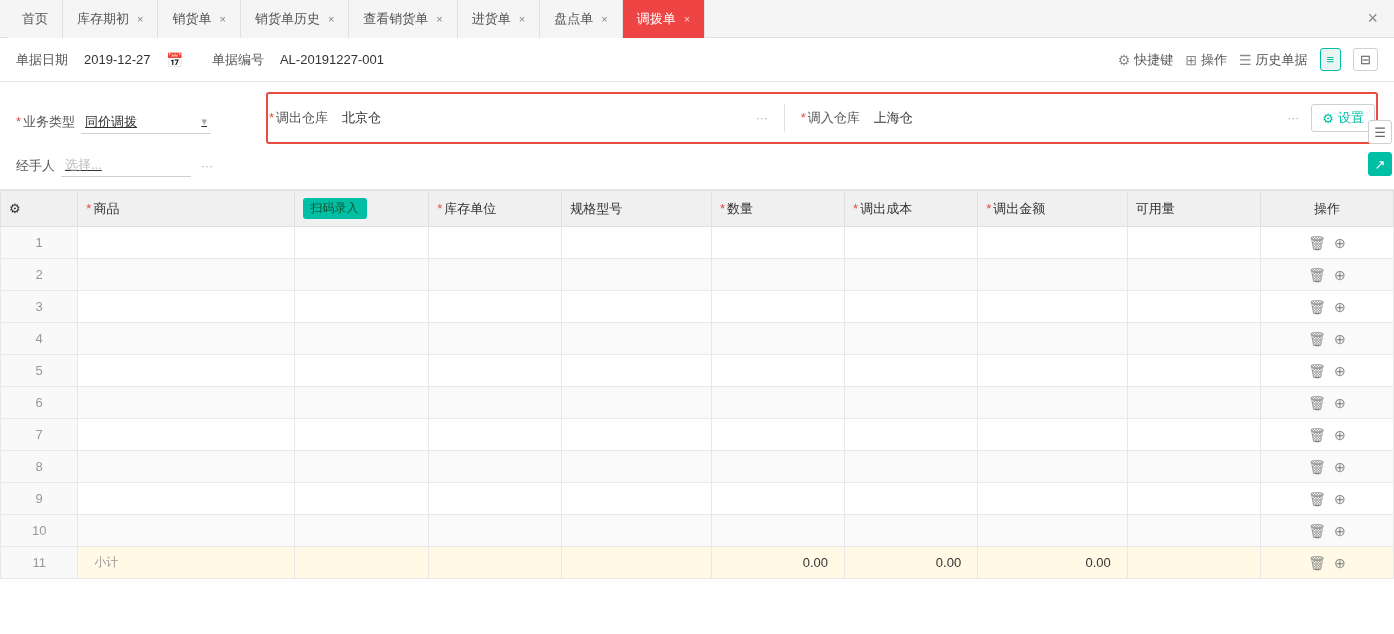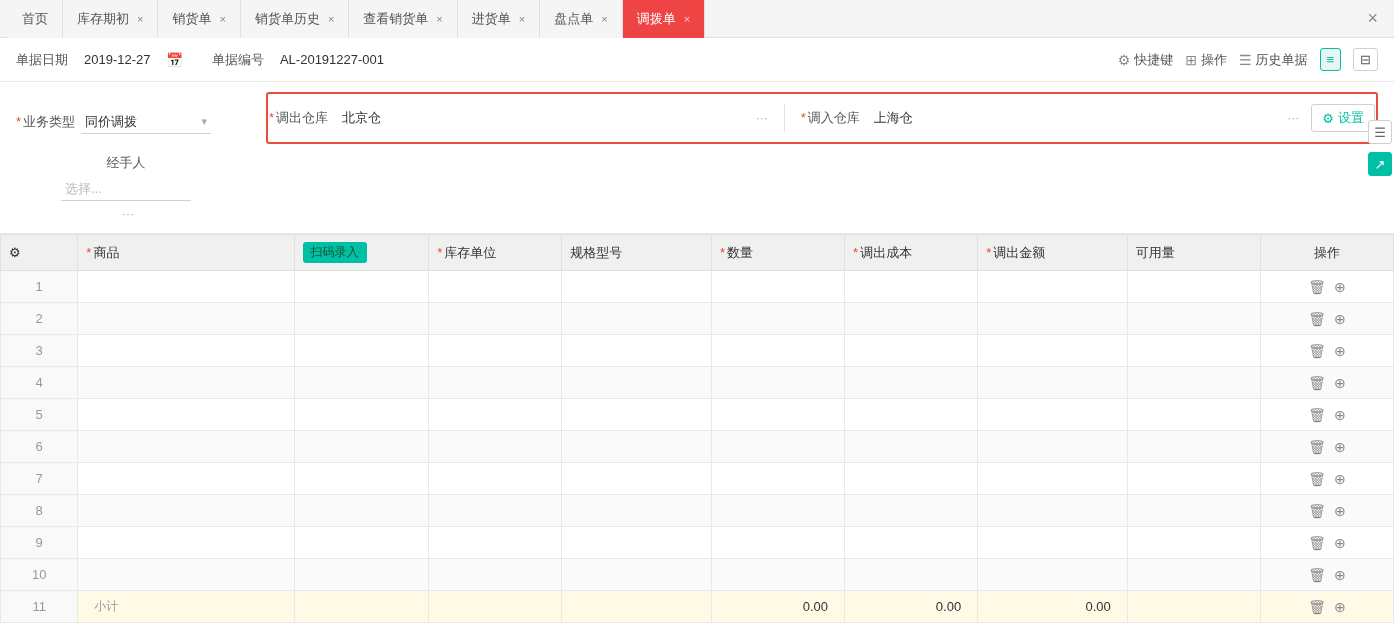--- a/index.html
+++ b/index.html
@@ -110,20 +110,21 @@
     .form-field-label { color: #555; white-space: nowrap; }
     .form-field-label .required { color: #e74c3c; margin-right: 2px; }
     .form-input-wrap {
       display: flex;
       align-items: center;
       min-width: 120px;
       border-bottom: 1px solid #d0d0d0;
       padding: 2px 4px;
       gap: 8px;
       cursor: pointer;
+      text-decoration: underline;
     }
     .form-input-wrap .value { color: #333; }
     .form-input-wrap .dropdown-icon { color: #aaa; font-size: 11px; margin-left: auto; }
     .form-input-more { color: #aaa; font-size: 12px; cursor: pointer; margin-left: 4px; }
 
     
     .highlighted-box {
       border: 2px solid #e74c3c;
       border-radius: 3px;
       padding: 10px 1px;
@@ -386,21 +387,21 @@
         </div>
 
         <div class="settings-btn">
           <span class="icon">⚙</span>
           <span>设置</span>
         </div>
       </div>
     </div>
 
     <div class="form-row2">
-      <div class="form-field" style="min-width:220px;flex-direction:column;">
+      <div class="form-field" style="min-width:220px;">
         <span class="form-field-label">经手人</span>
         <div class="form-input-wrap" style="min-width:130px;">
           <span class="value" style="color:#bbb;">选择...</span>
         </div>
         <span class="form-input-more">···</span>
       </div>
     </div>
   </div>
 
   <div class="table-section">

